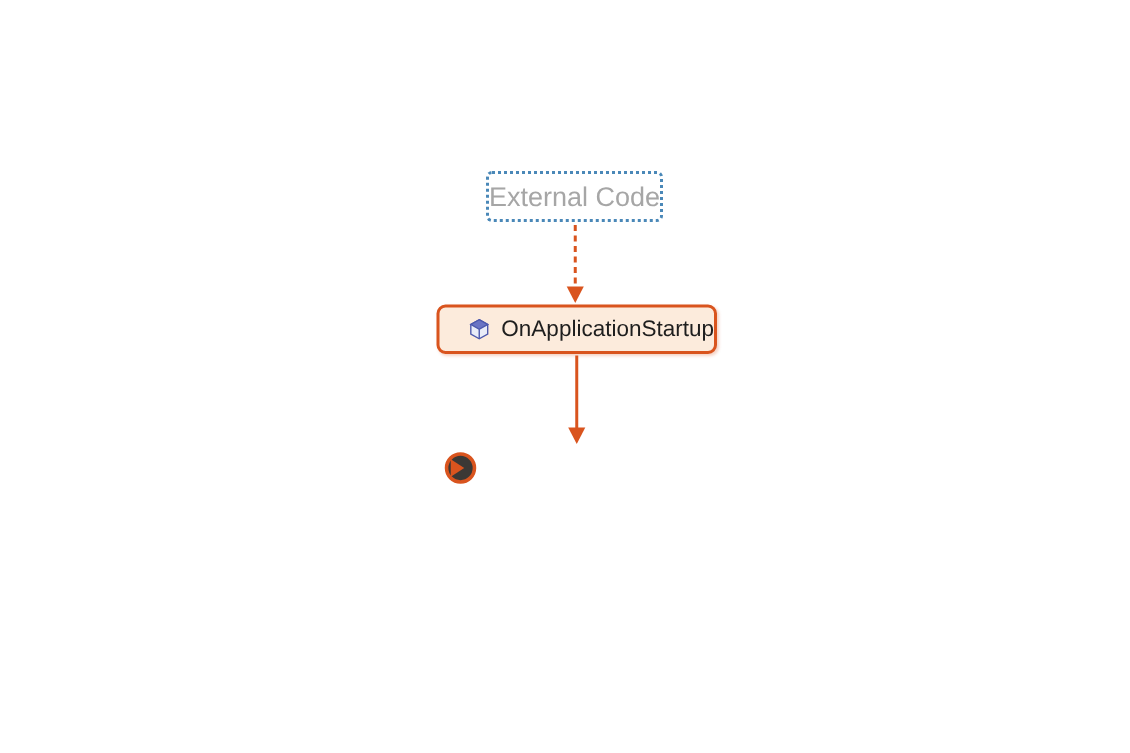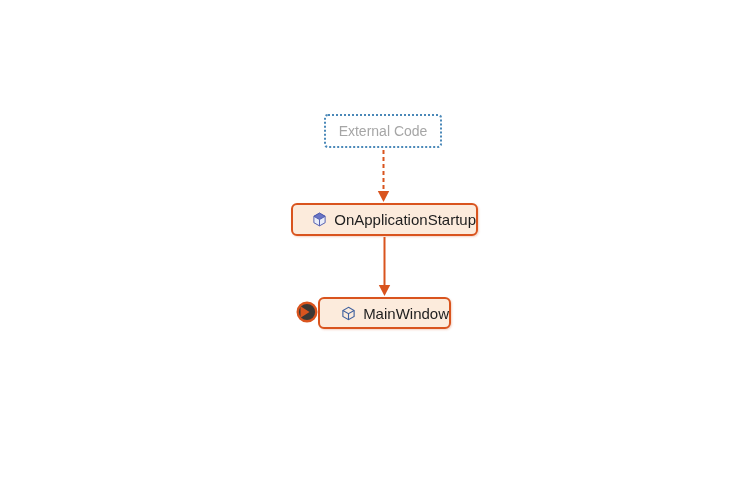--- a/index.html
+++ b/index.html
@@ -53,21 +53,21 @@
     color: var(--node-text, #1e1e1e);
     font-size: 15px;
     box-shadow: 1px 1px 2px rgba(217, 84, 30, 0.25);
     justify-content: flex-end;
   }
   .node.external-node {
     border: 2px dotted var(--external-border, #4a88b8);
     border-radius: 4px;
     background: #ffffff;
     color: var(--external-text, #a6a6a6);
-    font-size: 14px;
+    font-size: 18px;
   }
   .node-external {
     left: 324px;
     top: 114px;
     width: 118px;
     height: 34px;
   }
   .node-startup {
     left: 291px;
     top: 203px;
@@ -148,28 +148,20 @@
 
   <div class="node orange-node node-startup">
     <svg class="node-icon" viewBox="0 0 16 16" xmlns="http://www.w3.org/2000/svg">
       <path class="method-cube-body" d="M8 1.2 L14 4.6 L14 11.4 L8 14.8 L2 11.4 L2 4.6 Z"></path>
       <path class="method-cube-top" d="M2 4.6 L8 8 L14 4.6 L8 1.2 Z"></path>
       <path d="M8 8 L8 14.8" stroke="#4d59ad" stroke-width="1" fill="none"></path>
     </svg>
     <span class="node-label">OnApplicationStartup</span>
   </div>
 
-  <div class="node orange-node node-mainwindow">
-    <svg class="node-icon" viewBox="0 0 16 16" xmlns="http://www.w3.org/2000/svg">
-      <path class="class-cube" d="M8 1.4 L14 4.8 L14 11.2 L8 14.6 L2 11.2 L2 4.8 Z"></path>
-      <path class="class-cube" d="M2 4.8 L8 8.2 L14 4.8"></path>
-      <path class="class-cube" d="M8 8.2 L8 14.6"></path>
-    </svg>
-    <span class="node-label">MainWindow</span>
-  </div>
 
   <div class="expander">
     <svg viewBox="0 0 22 22" xmlns="http://www.w3.org/2000/svg">
       <circle class="expander-circle" cx="11" cy="11" r="9.3"></circle>
       <path class="expander-triangle" d="M4.5 5.2 L13.5 11 L4.5 16.8 Z"></path>
     </svg>
   </div>
 
 </div>
 

